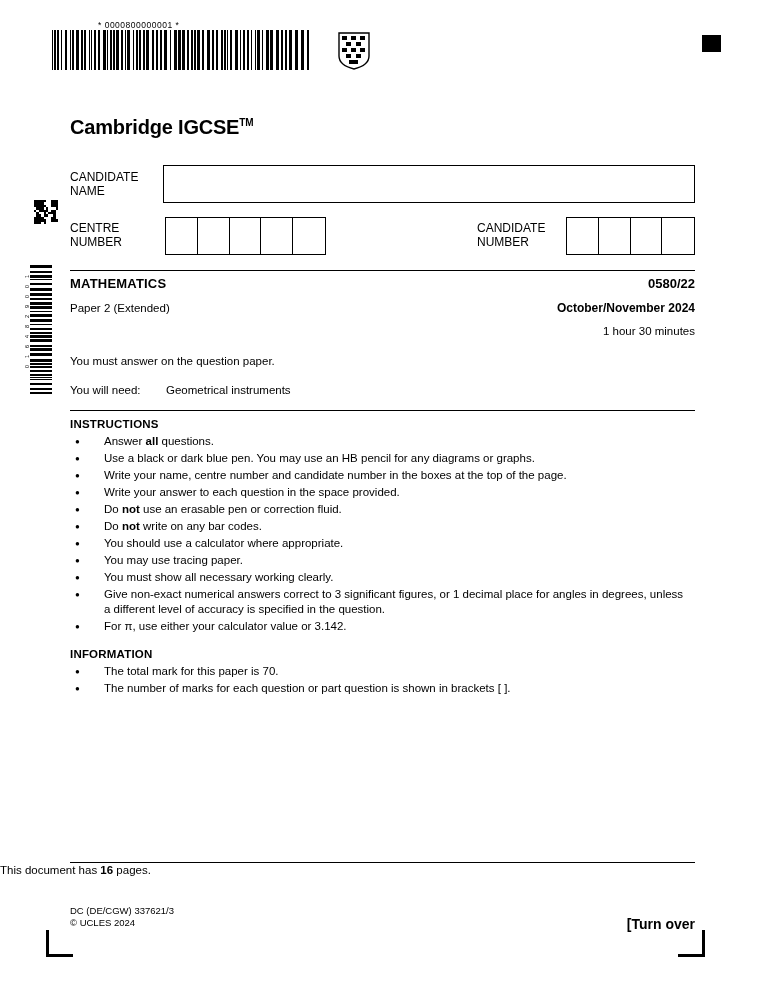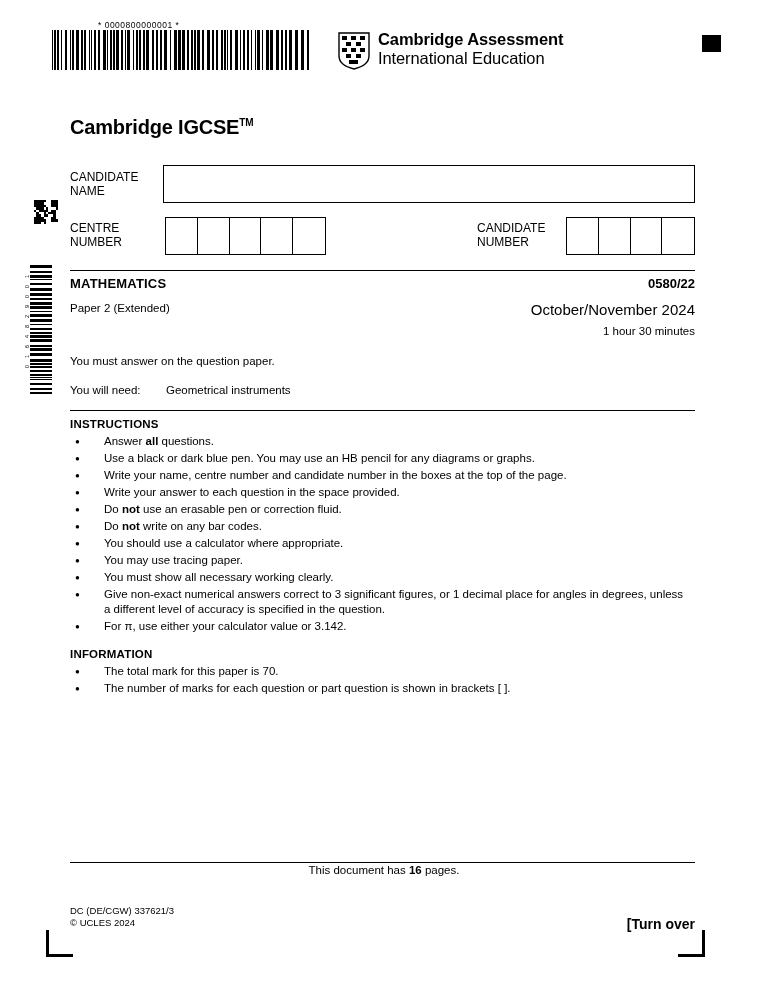--- a/index.html
+++ b/index.html
@@ -213,22 +213,22 @@
   .paper {
     position: absolute;
     left: 70px;
     top: 302px;
     font-size: 11.5px;
   }
   .session {
     position: absolute;
     right: 73px;
     top: 301px;
-    font-size: 15px;
-    font-weight: normal;
+    font-size: 12px;
+    font-weight: bold;
   }
   .duration {
     position: absolute;
     right: 73px;
     top: 325px;
     font-size: 11.5px;
     font-weight: normal;
   }
 
   .answer-on {
@@ -285,21 +285,21 @@
     line-height: 15px;
   }
   .bullets b { font-weight: bold; }
 
   
   .doc-pages {
     position: absolute;
     left: 0;
     top: 864px;
     width: 768px;
-    text-align: center;
+    text-align: left;
     font-size: 11.5px;
   }
   .doc-pages b { font-weight: bold; }
 
   .dc-line {
     position: absolute;
     left: 70px;
     top: 905px;
     font-size: 9.5px;
     line-height: 12px;
@@ -406,24 +406,20 @@
         <rect x="8" y="10" width="5" height="4"></rect>
         <rect x="18" y="10" width="5" height="4"></rect>
         <rect x="4" y="16" width="5" height="4"></rect>
         <rect x="13" y="16" width="5" height="4"></rect>
         <rect x="22" y="16" width="5" height="4"></rect>
         <rect x="8" y="22" width="5" height="4"></rect>
         <rect x="18" y="22" width="5" height="4"></rect>
         <rect x="11" y="28" width="9" height="4"></rect>
       </g>
     </svg>
-    <div class="logo-text">
-      <div class="l1">Cambridge Assessment</div>
-      <div class="l2">International Education</div>
-    </div>
   </div>
 
   <div class="qr" id="qr">
       <i style="left: 0px; top: 0px; width: 2.4px; height: 2.4px;"></i>
       <i style="left: 2.4px; top: 0px; width: 2.4px; height: 2.4px;"></i>
       <i style="left: 4.8px; top: 0px; width: 2.4px; height: 2.4px;"></i>
       <i style="left: 7.2px; top: 0px; width: 2.4px; height: 2.4px;"></i>
       <i style="left: 9.6px; top: 0px; width: 2.4px; height: 2.4px;"></i>
       <i style="left: 16.8px; top: 0px; width: 2.4px; height: 2.4px;"></i>
       <i style="left: 19.2px; top: 0px; width: 2.4px; height: 2.4px;"></i>

